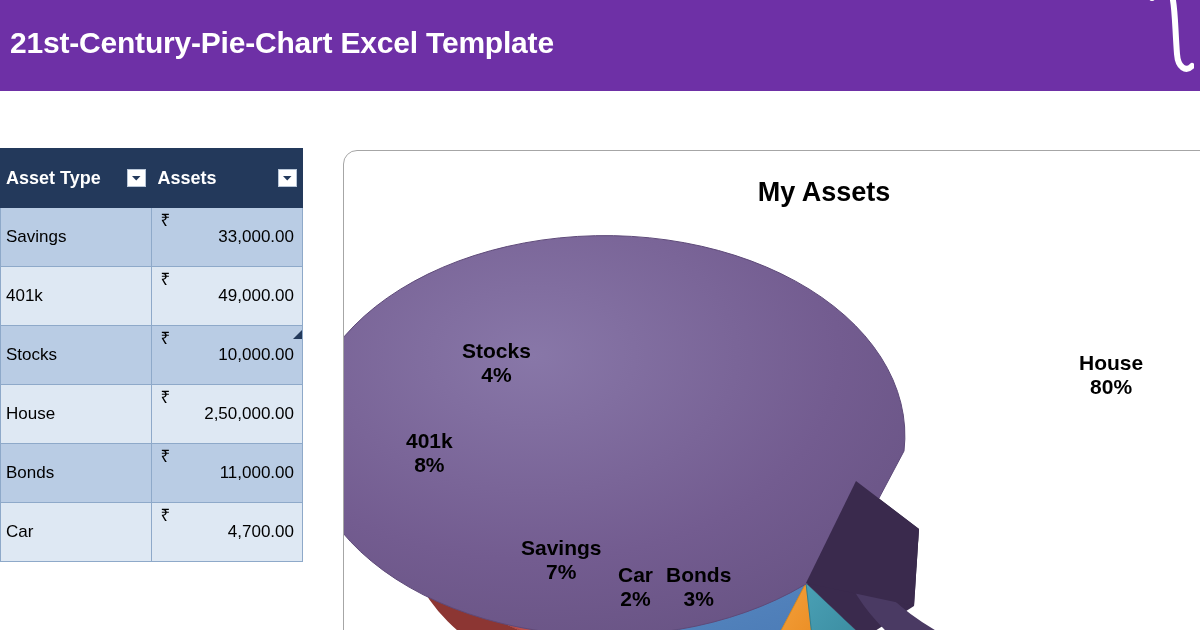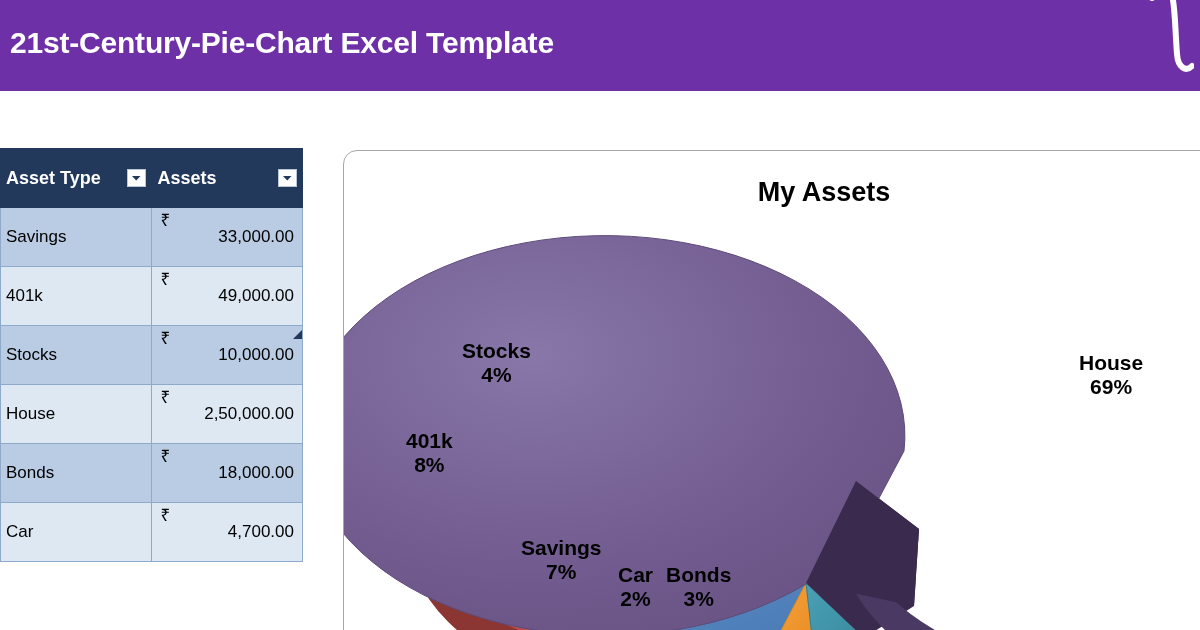--- a/index.html
+++ b/index.html
@@ -237,21 +237,21 @@
         <td class="cell-type">House</td>
         <td class="cell-amt">
           <span class="rupee">₹</span>
           <span>2,50,000.00</span>
         </td>
       </tr>
       <tr class="band-dark">
         <td class="cell-type">Bonds</td>
         <td class="cell-amt">
           <span class="rupee">₹</span>
-          <span>18,000.00</span>
+          <span>11,000.00</span>
         </td>
       </tr>
       <tr class="band-light">
         <td class="cell-type">Car</td>
         <td class="cell-amt">
           <span class="rupee">₹</span>
           <span>4,700.00</span>
         </td>
       </tr>
     </tbody>
@@ -349,17 +349,17 @@
       <span class="pct">2%</span>
     </div>
 
     <div class="dl dl-bonds">
       <span>Bonds</span>
       <span class="pct">3%</span>
     </div>
 
     <div class="dl dl-house">
       <span>House</span>
-      <span class="pct">69%</span>
+      <span class="pct">80%</span>
     </div>
 
   </div>
 </div>
 
 </body></html>

